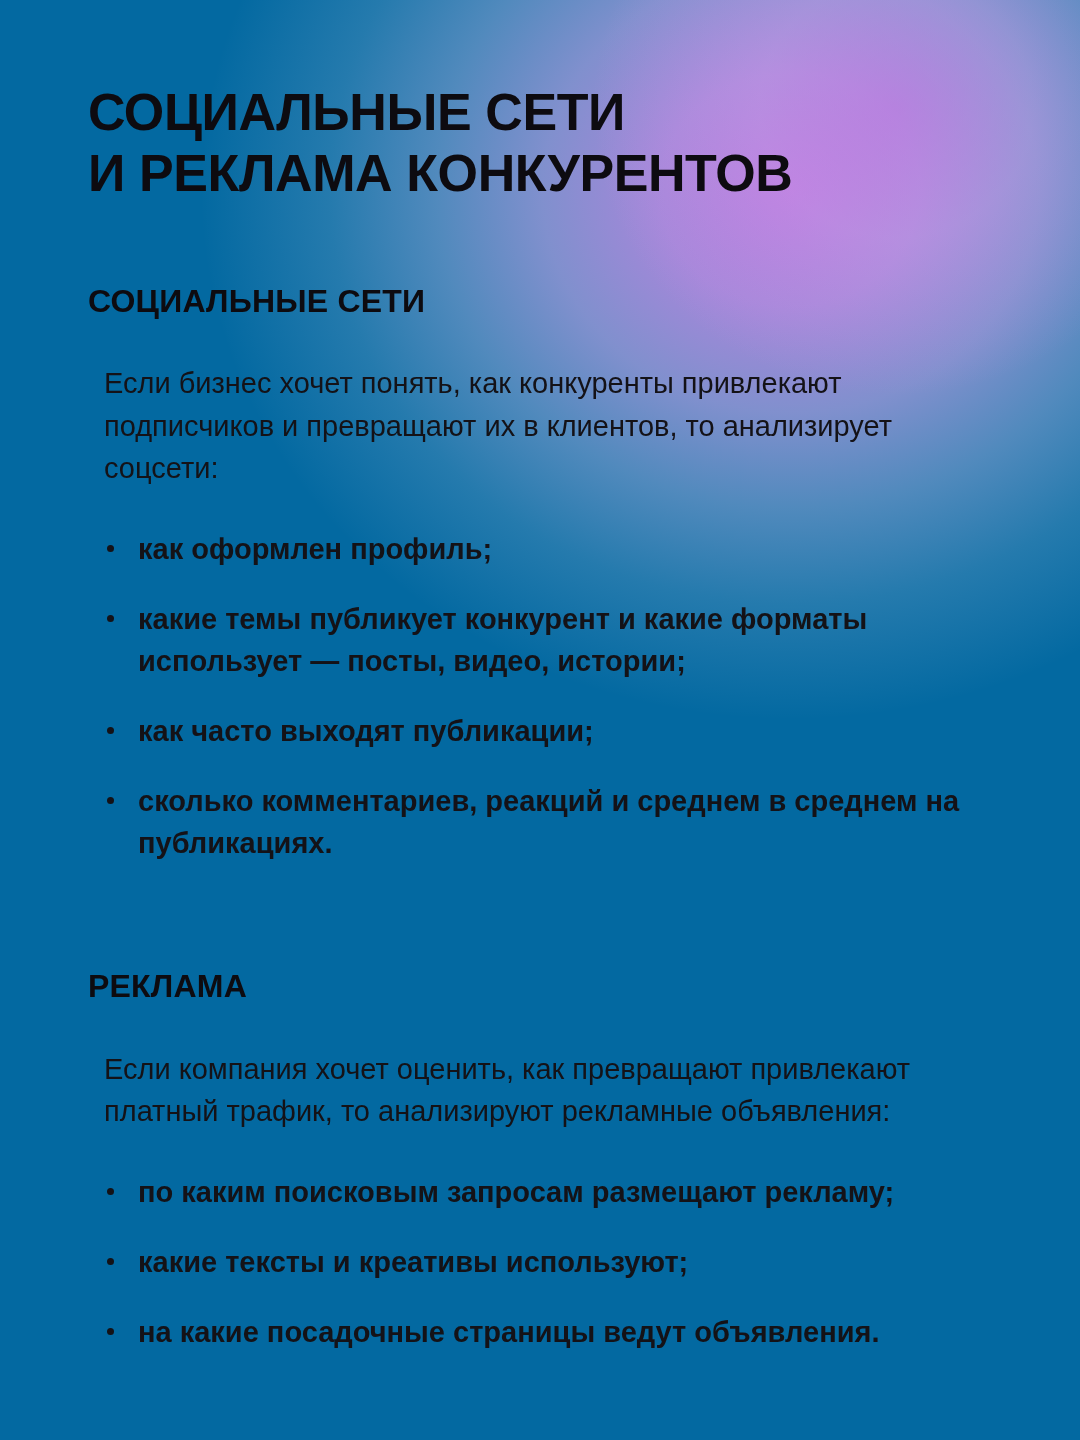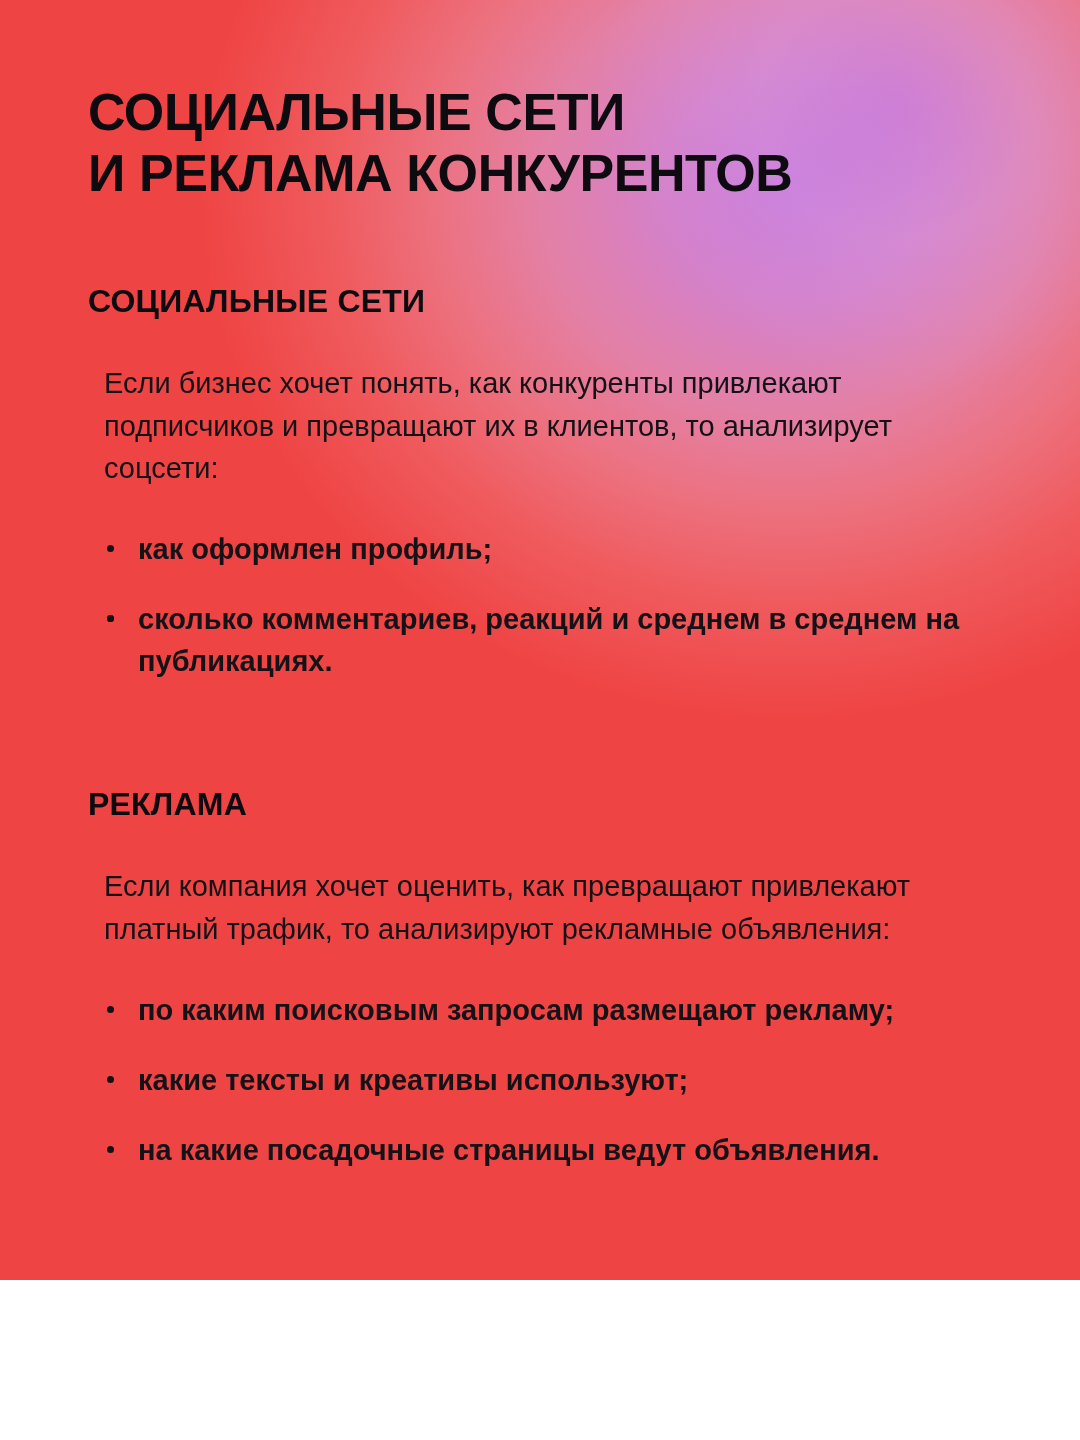--- a/index.html
+++ b/index.html
@@ -12,23 +12,23 @@
     height: 1440px;
     overflow: hidden;
     background: #ffffff;
     font-family: "Liberation Sans", "DejaVu Sans", sans-serif;
     -webkit-font-smoothing: antialiased;
   }
 
   .slide {
     position: relative;
     width: 1080px;
-    height: 1280px;
+    height: 1440px;
     box-sizing: border-box;
-    background-color: #ef4444;
+    background-color: #0369a1;
     overflow: hidden;
   }
 
   
   .bg-gradient {
     position: absolute;
     top: -340px;
     right: -300px;
     width: 1180px;
     height: 1060px;
@@ -150,20 +150,25 @@
     <section class="section section-1">
       <h2 class="section-heading">СОЦИАЛЬНЫЕ СЕТИ</h2>
       <p class="section-body">Если бизнес хочет понять, как конкуренты привлекают подписчиков и превращают их в клиентов, то анализирует соцсети:</p>
       <ul class="bullet-list">
         <li class="bullet-item">
           <span class="bullet-dot"></span>
           <span>как оформлен профиль;</span>
         </li>
         <li class="bullet-item">
           <span class="bullet-dot"></span>
+          <span>какие темы публикует конкурент и какие форматы использует — посты, видео, истории;</span>
+        </li>
+        <li class="bullet-item">
+          <span class="bullet-dot"></span>
+          <span>как часто выходят публикации;</span>
         </li>
         <li class="bullet-item">
           <span class="bullet-dot"></span>
           <span>сколько комментариев, реакций и среднем в среднем на публикациях.</span>
         </li>
       </ul>
     </section>
 
     <section class="section section-2">
       <h2 class="section-heading">РЕКЛАМА</h2>

